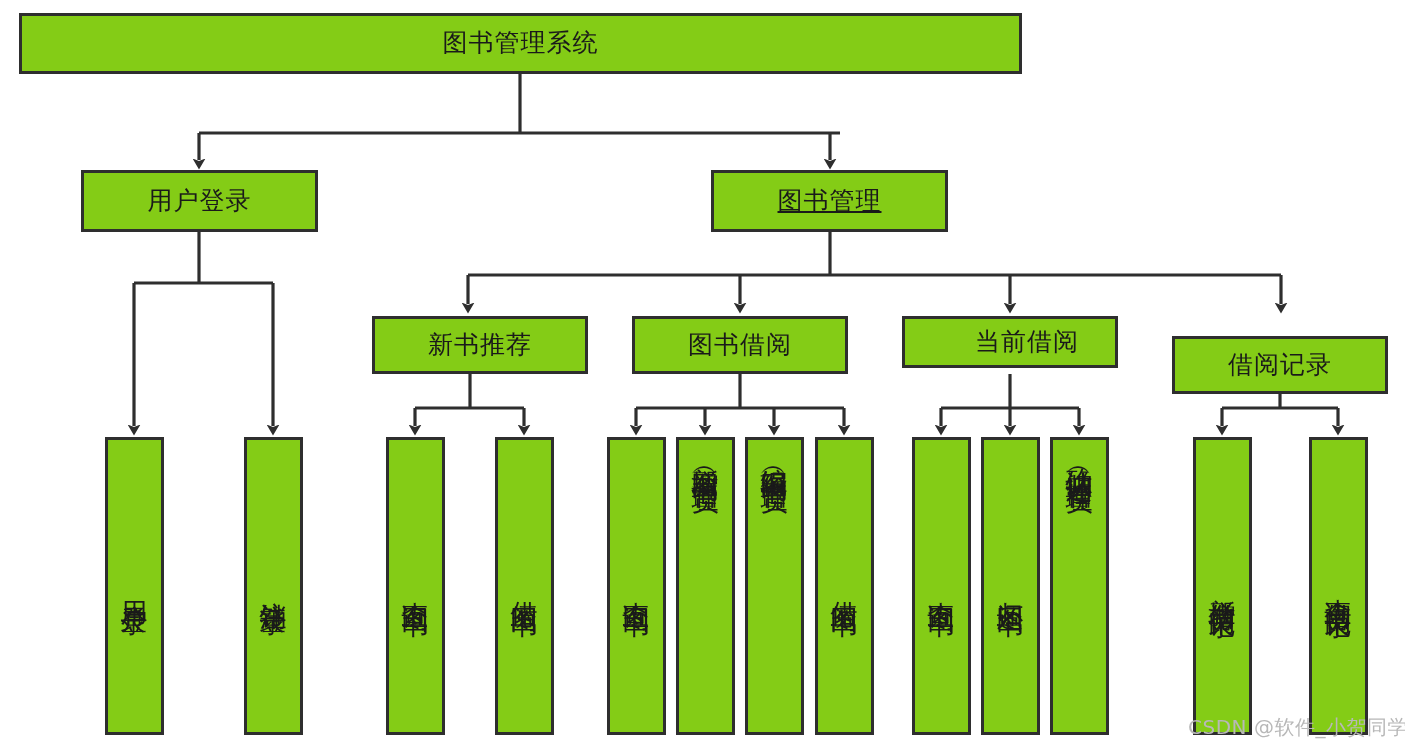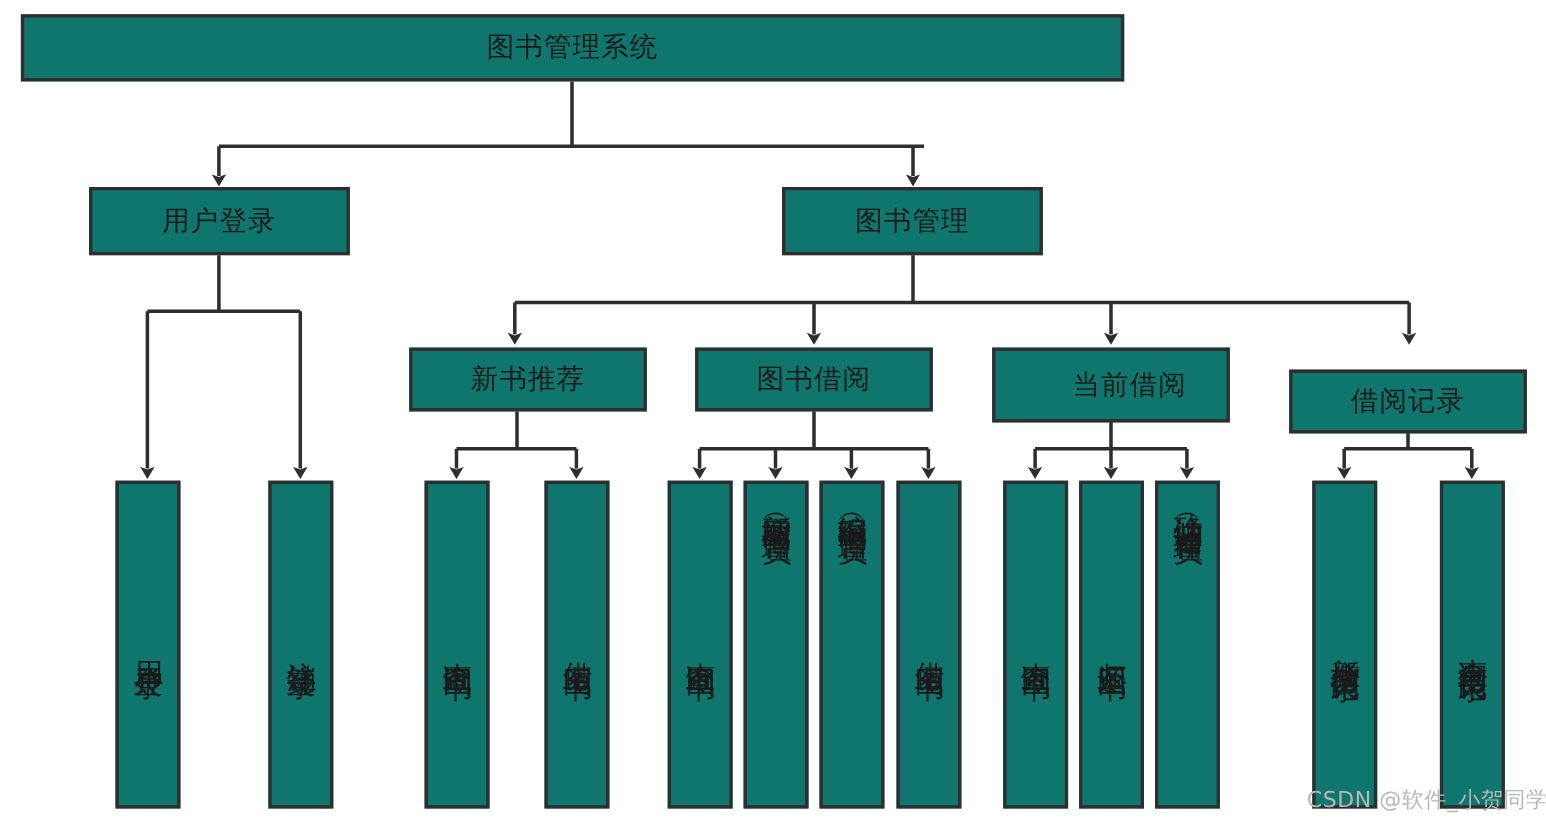--- a/index.html
+++ b/index.html
@@ -17,21 +17,21 @@
   #canvas {
     position: absolute;
     left: 0;
     top: 0;
     width: 1405px;
     height: 747px;
   }
   .node {
     position: absolute;
     box-sizing: border-box;
-    background: #0f766e;
+    background: #84cc16;
     border: 3px solid #2e2e2e;
     display: flex;
     align-items: center;
     justify-content: center;
     color: #1a1a1a;
   }
   .node .label {
     font-size: 25px;
     line-height: 1.15;
     letter-spacing: 1px;
@@ -127,31 +127,31 @@
     </g>
   </svg>
 
   <div class="node" style="left:19px; top:13px; width:1003px; height:61px;">
     <span class="label">图书管理系统</span>
   </div>
 
   <div class="node" style="left:81px; top:170px; width:237px; height:62px;">
     <span class="label">用户登录</span>
   </div>
-  <div class="node" style="left:711px; top:170px; width:237px; height:62px;">
+  <div class="node" style="left:711px; top:170px; width:237px; height:62px;text-decoration:underline;">
     <span class="label">图书管理</span>
   </div>
 
   <div class="node" style="left:362px; top:316px; width:216px; height:58px;margin-left:10px;">
     <span class="label">新书推荐</span>
   </div>
   <div class="node" style="left:632px; top:316px; width:216px; height:58px;text-align:right;">
     <span class="label">图书借阅</span>
   </div>
-  <div class="node" style="left:902px; top:316px; width:216px; height:68px;padding-left:34px;">
+  <div class="node" style="left:902px; top:316px; width:216px; height:52px;padding-left:34px;">
     <span class="label">当前借阅</span>
   </div>
   <div class="node" style="left:1172px; top:316px; width:216px; height:58px;margin-top:20px;">
     <span class="label">借阅记录</span>
   </div>
 
   <div class="node vertical center" style="left:105px; top:437px; width:59px; height:298px; align-items:center;">
     <span class="label">用户登录</span>
   </div>
   <div class="node vertical center" style="left:244px; top:437px; width:59px; height:298px; align-items:center;">

